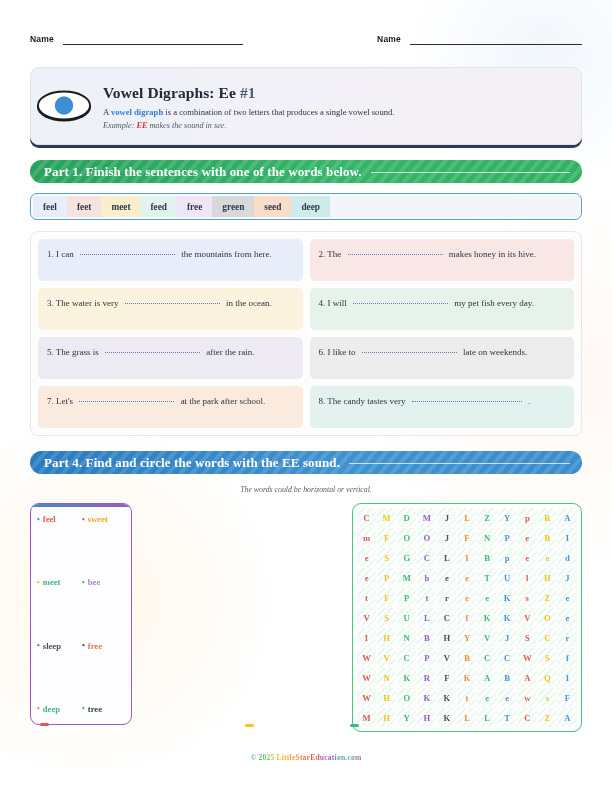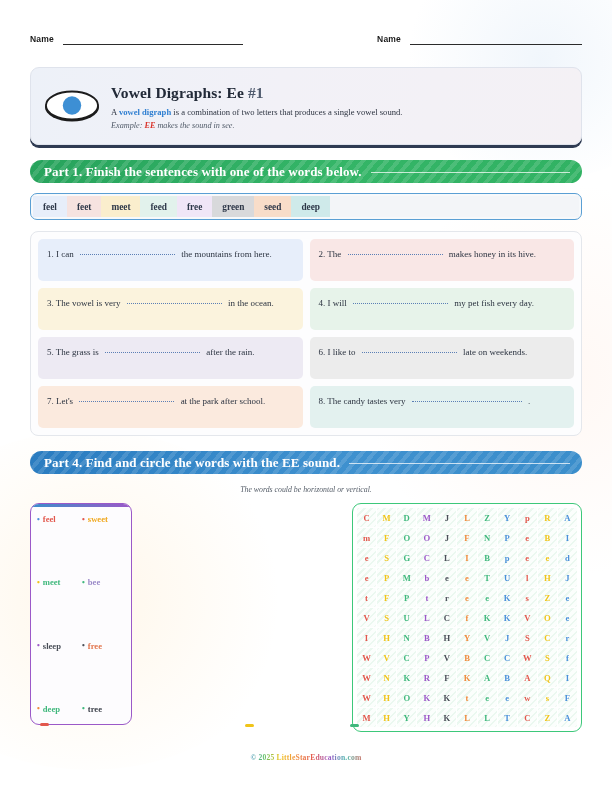--- a/index.html
+++ b/index.html
@@ -52,21 +52,21 @@
   
   .title-card {
     margin-top: 22px;
     position: relative;
     background: linear-gradient(100deg, #edf1f8 0%, #f2f1f7 45%, #f4f1f5 100%);
     border-radius: 9px;
     border: 1px solid #dfe3ec;
     box-shadow: 0 3px 0 0 #2f3b52;
     height: 78px;
     display: flex; align-items: center;
-    padding-left: 12px;
+    padding-left: 4px;
   }
   .eye-icon { width: 58px; height: 40px; flex: 0 0 58px; margin-right: 10px; }
   .title-text { padding-top: 2px; }
   .title-main {
     font-family: "Liberation Serif", serif;
     font-weight: bold; font-size: 15.5px; color: #222a38;
     letter-spacing: .1px;
   }
   .title-main .num { color: #4f5a6d; font-weight: bold; }
   .title-sub {
@@ -293,21 +293,21 @@
       <div class="wb-word" style="background: rgb(207, 234, 234);">deep</div>
       <div style="flex: 1 1 auto; background: rgb(243, 245, 248);"></div>
     </div>
 
   <div class="sentences" id="sentences">
       <div class="s-row">
         <div class="s-cell" style="background: rgb(231, 238, 250);"><span>1.</span><span> I can </span><span class="s-blank" style="width: 95px;"></span><span> the mountains from here.</span></div>
         <div class="s-cell" style="background: rgb(249, 231, 230);"><span>2.</span><span> The </span><span class="s-blank" style="width: 95px;"></span><span> makes honey in its hive.</span></div>
       </div>
       <div class="s-row">
-        <div class="s-cell" style="background: rgb(251, 243, 221);"><span>3.</span><span> The vowel is very </span><span class="s-blank" style="width: 95px;"></span><span> in the ocean.</span></div>
+        <div class="s-cell" style="background: rgb(251, 243, 221);"><span>3.</span><span> The water is very </span><span class="s-blank" style="width: 95px;"></span><span> in the ocean.</span></div>
         <div class="s-cell" style="background: rgb(231, 243, 234);"><span>4.</span><span> I will </span><span class="s-blank" style="width: 95px;"></span><span> my pet fish every day.</span></div>
       </div>
       <div class="s-row">
         <div class="s-cell" style="background: rgb(237, 234, 243);"><span>5.</span><span> The grass is </span><span class="s-blank" style="width: 95px;"></span><span> after the rain.</span></div>
         <div class="s-cell" style="background: rgb(236, 236, 236);"><span>6.</span><span> I like to </span><span class="s-blank" style="width: 95px;"></span><span> late on weekends.</span></div>
       </div>
       <div class="s-row">
         <div class="s-cell" style="background: rgb(251, 234, 222);"><span>7.</span><span> Let's </span><span class="s-blank" style="width: 95px;"></span><span> at the park after school.</span></div>
         <div class="s-cell" style="background: rgb(227, 241, 239);"><span>8.</span><span> The candy tastes very </span><span class="s-blank" style="width: 110px;"></span><span> .</span></div>
       </div>

